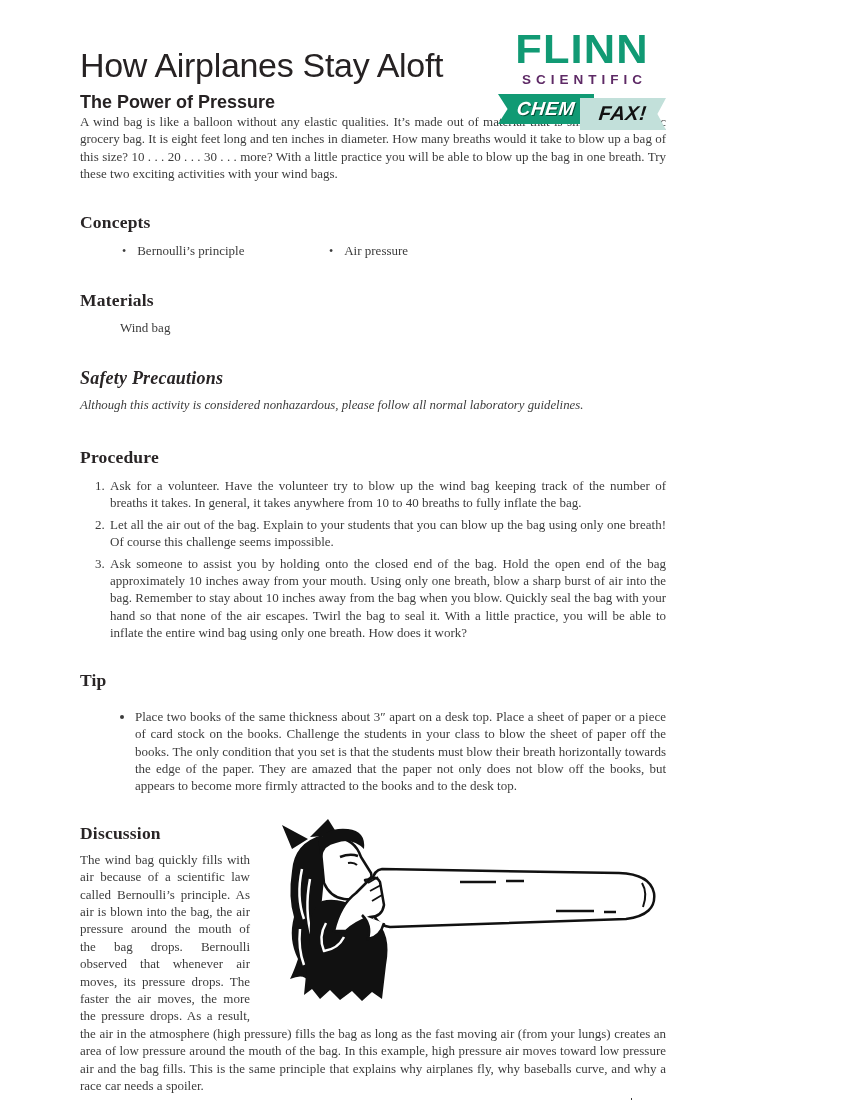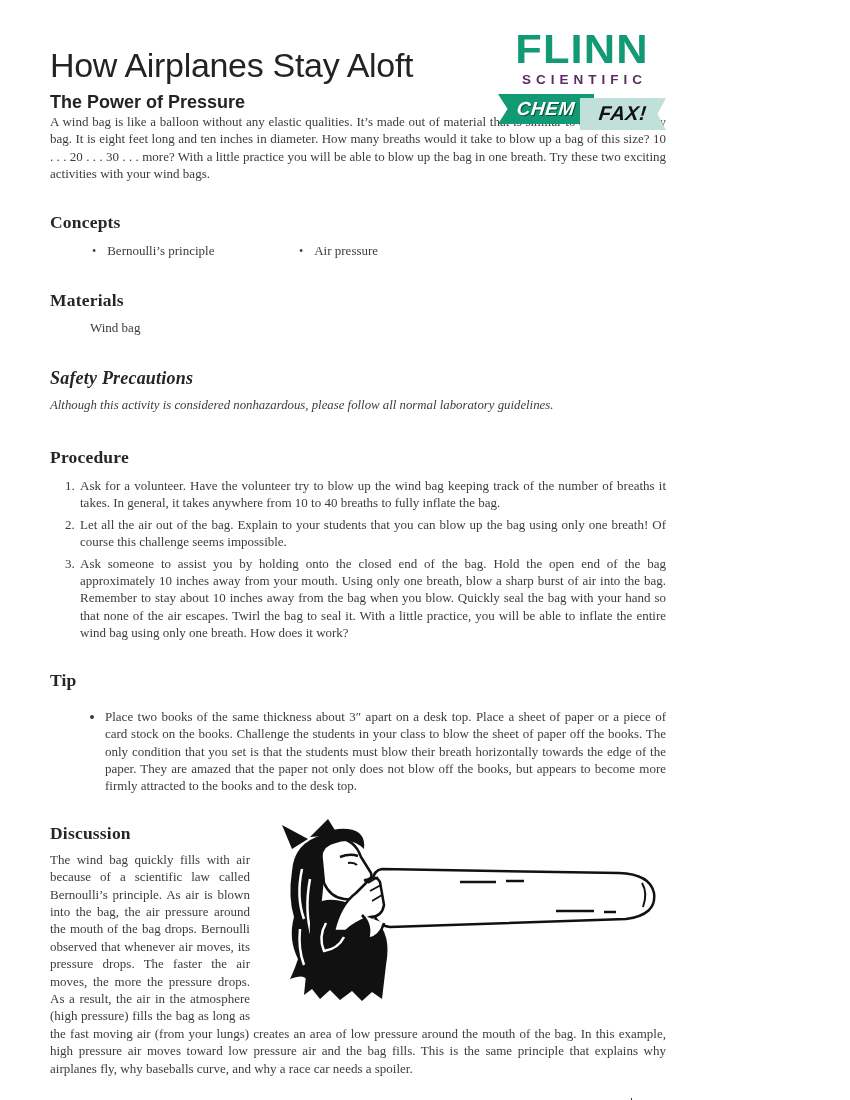--- a/index.html
+++ b/index.html
@@ -4,21 +4,21 @@
 <style>
   * { margin: 0; padding: 0; box-sizing: border-box; }
   html, body { background: #ffffff; }
   body {
     width: 850px; height: 1100px;
     font-family: "Liberation Serif", serif;
     color: #3c3c3c;
     position: relative;
     overflow: hidden;
   }
-  .page { position: relative; width: 718px; height: 1100px; padding: 0 52px 0 50px; }
+  .page { position: relative; width: 718px; height: 1100px; padding: 0 52px 0 80px; }
 
   
   .header { position: relative; padding-top: 46px; }
   .doc-title {
     font-family: "Liberation Sans", sans-serif;
     font-size: 34px; font-weight: 500; color: #262223;
     letter-spacing: -0.3px;
   }
   .doc-subtitle {
     font-family: "Liberation Sans", sans-serif;

